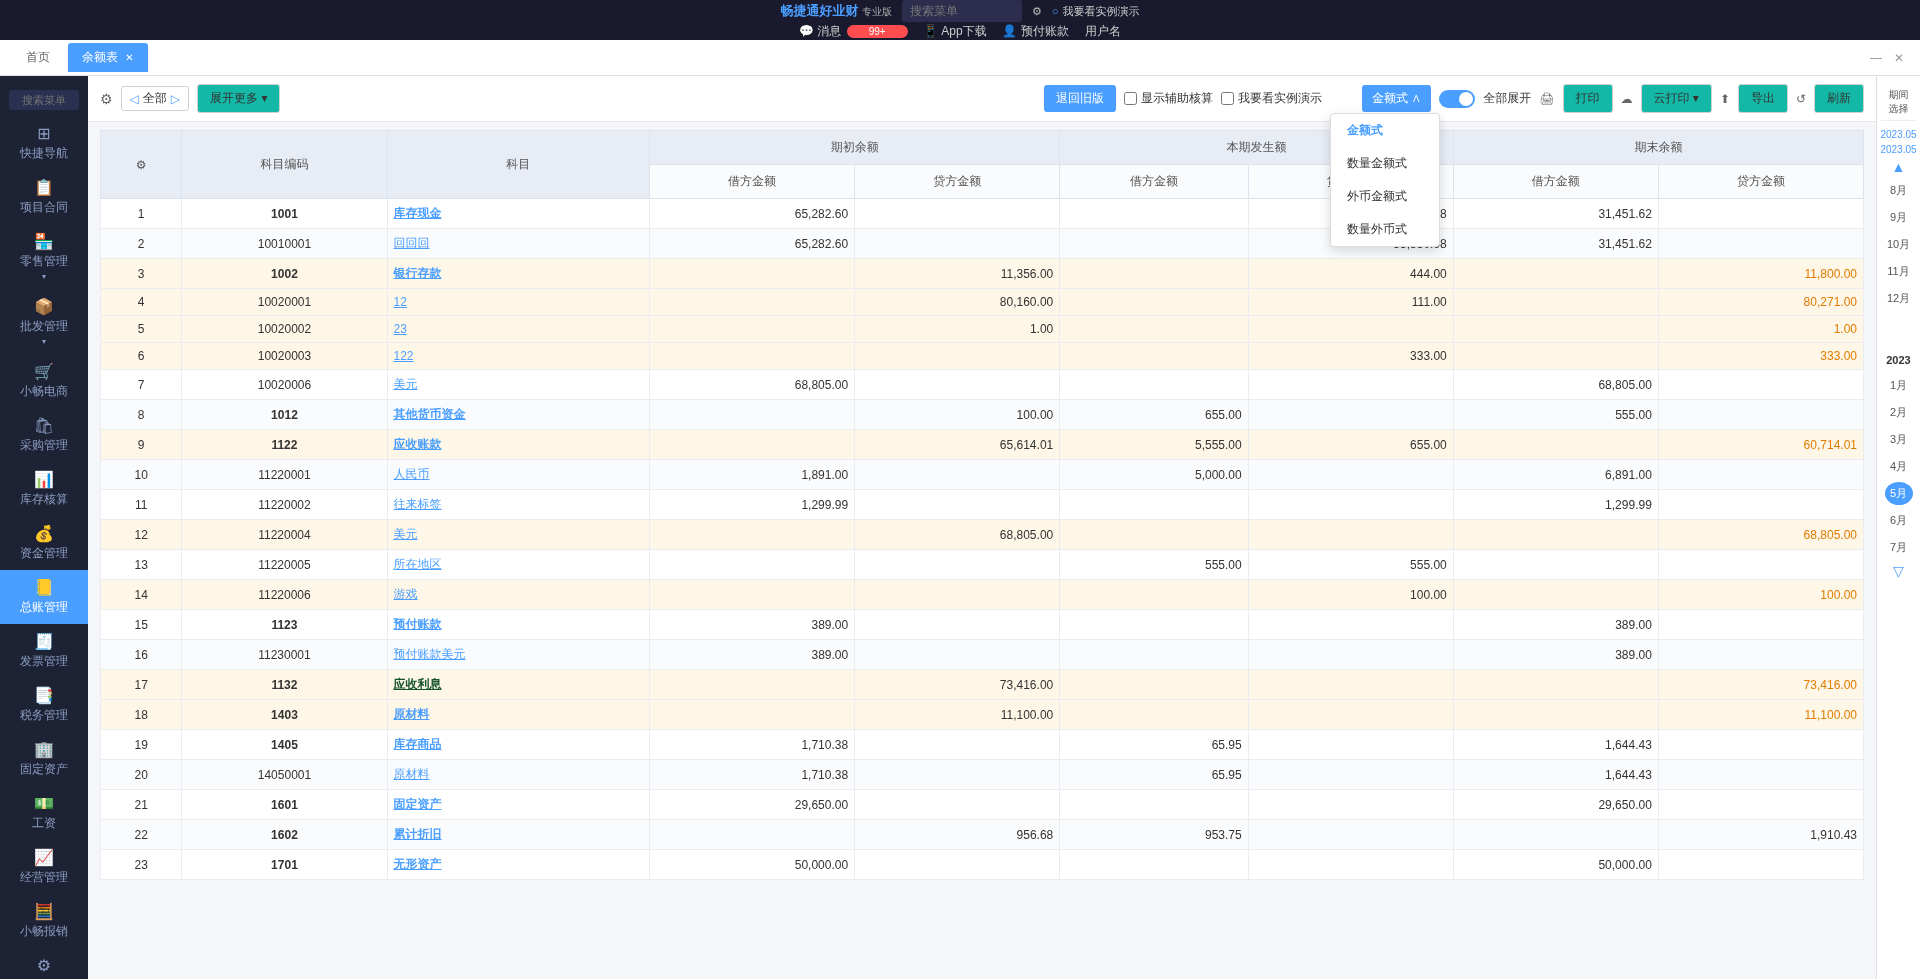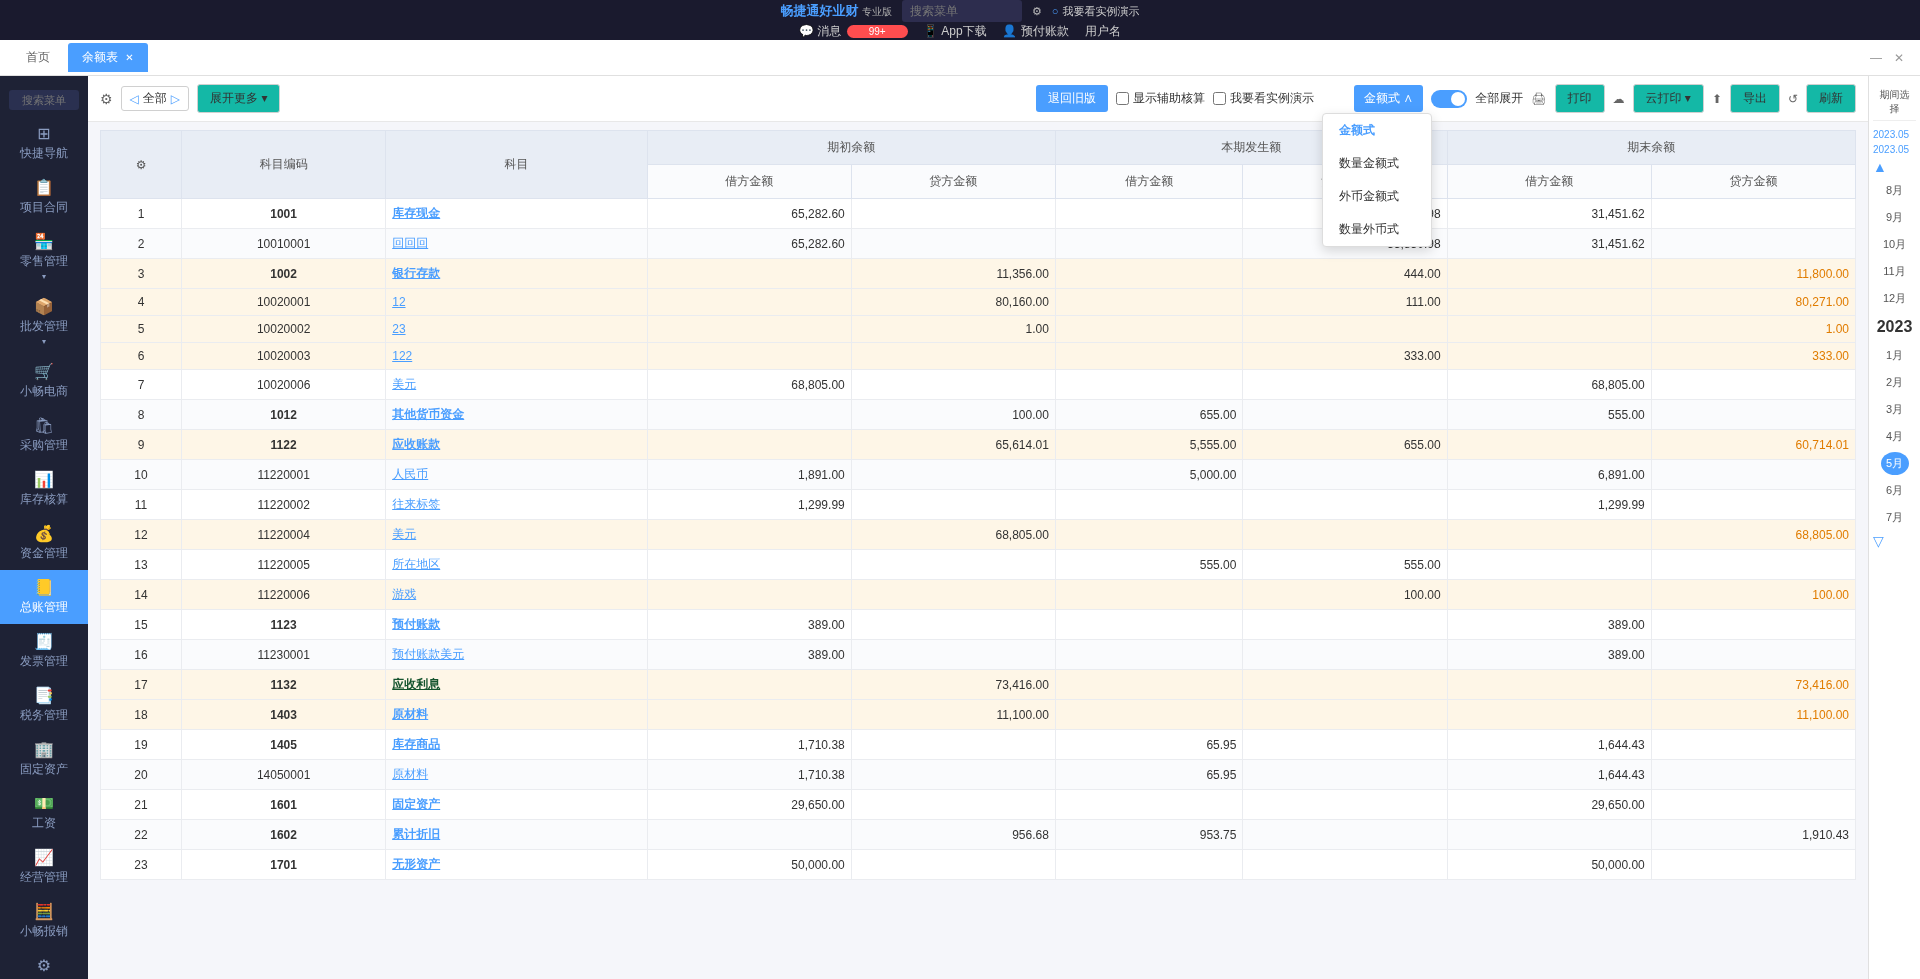--- a/index.html
+++ b/index.html
@@ -137,37 +137,37 @@
       text-align: right;
       white-space: nowrap;
     }
     td.text-left { text-align: left; }
     td.text-center { text-align: center; }
     tr:nth-child(even) { background: #fafbfd; }
     .row-highlight td { background: #fef6e7 !important; }
 
     
     .right-panel {
-      width: 52px;
+      width: 44px;
       background: #fff;
       border-left: 1px solid #e0e0e0;
       display: flex;
       flex-direction: column;
-      align-items: flex-start;
+      align-items: center;
       padding: 8px 4px;
       gap: 4px;
       flex-shrink: 0;
     }
     .period-item {
       width: 100%; padding: 4px 2px; text-align: center;
       font-size: 11px; cursor: pointer; color: #555;
       border-radius: 2px;
     }
     .period-item.active { background: #4a9eff; color: #fff; border-radius: 50%; width: 28px; margin: 0 auto; }
-    .period-item.year { font-weight: bold; color: #333; font-size: 16px; background: none; }
+    .period-item.year { font-weight: bold; color: #333; font-size: 11px; background: none; margin-top: 36px; }
     .arrow-btn { cursor: pointer; color: #4a9eff; font-size: 14px; }
     .dropdown-menu-item {
       padding: 8px 16px;
       cursor: pointer;
       font-size: 12px;
       color: #333;
     }
     .dropdown-menu-item.selected { color: #4a9eff; font-weight: bold; }
   </style>
 </head>

